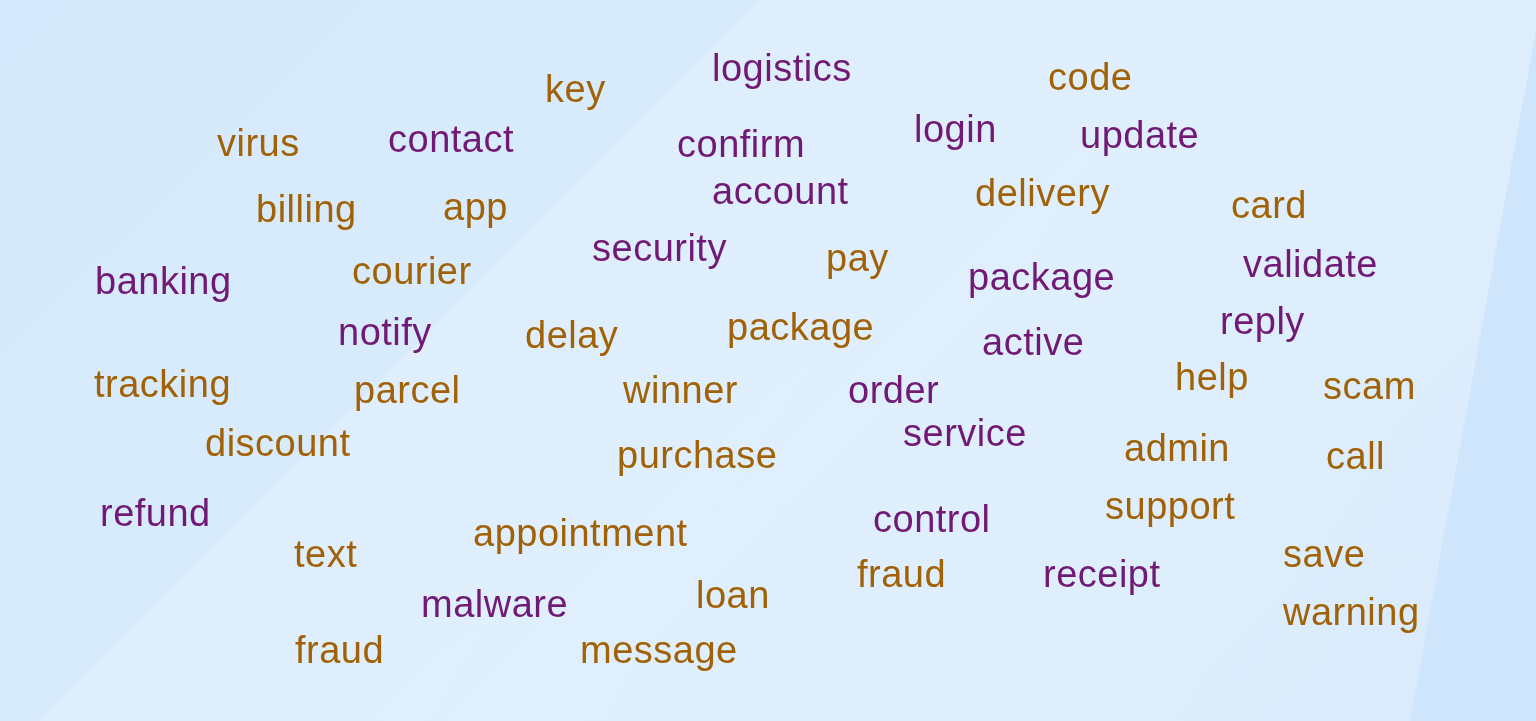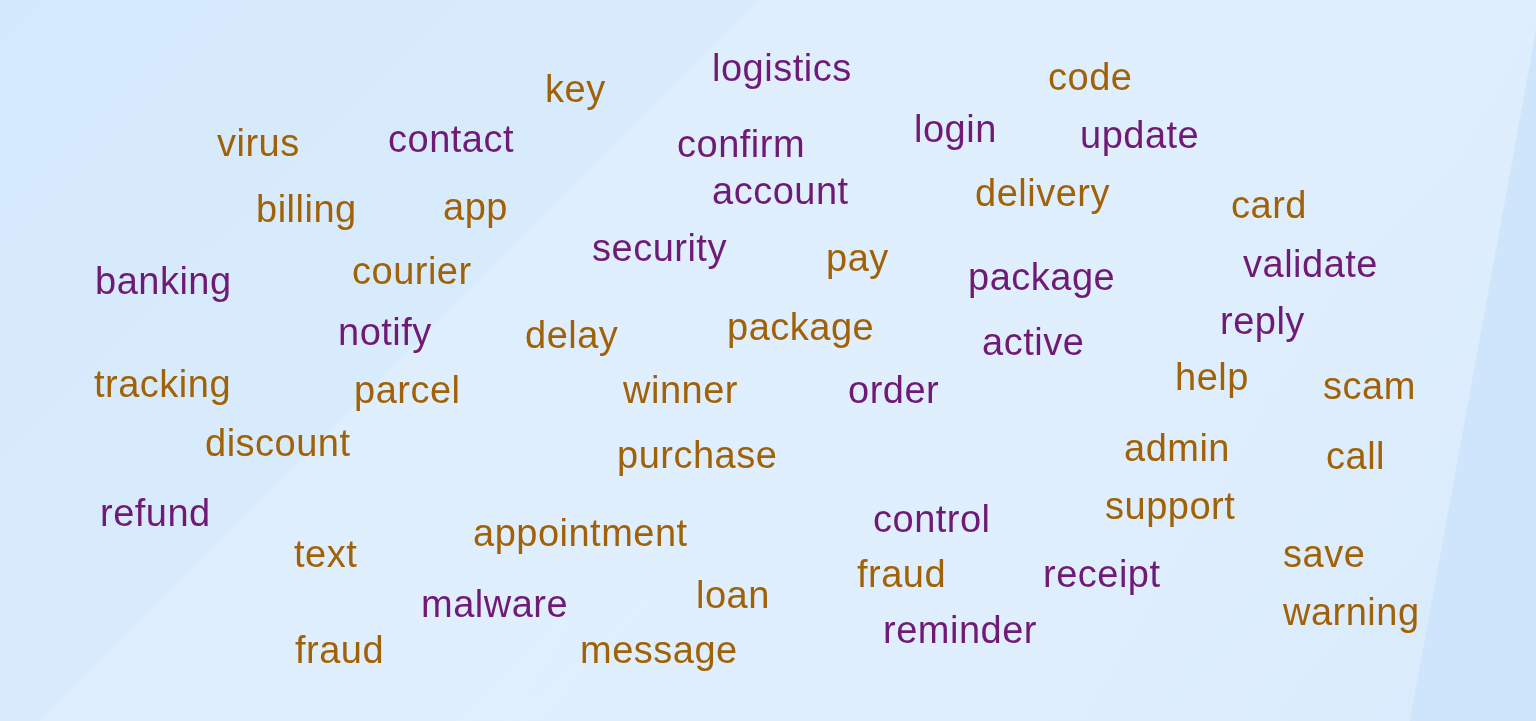--- a/index.html
+++ b/index.html
@@ -49,30 +49,30 @@
     <span class="w dark" style="left: 727px; top: 308px; font-size: 38px;">package</span>
     <span class="w muted" style="left: 982px; top: 323px; font-size: 38px;">active</span>
     <span class="w muted" style="left: 1220px; top: 302px; font-size: 38px;">reply</span>
     <span class="w dark" style="left: 94px; top: 365px; font-size: 38px;">tracking</span>
     <span class="w dark" style="left: 354px; top: 371px; font-size: 38px;">parcel</span>
     <span class="w dark" style="left: 623px; top: 371px; font-size: 38px;">winner</span>
     <span class="w muted" style="left: 848px; top: 371px; font-size: 38px;">order</span>
     <span class="w dark" style="left: 1175px; top: 358px; font-size: 38px;">help</span>
     <span class="w dark" style="left: 1323px; top: 367px; font-size: 38px;">scam</span>
     <span class="w dark" style="left: 205px; top: 424px; font-size: 38px;">discount</span>
+    <span class="w muted" style="left: 903px; top: 414px; font-size: 38px;">service</span>
     <span class="w dark" style="left: 617px; top: 436px; font-size: 38px;">purchase</span>
     <span class="w dark" style="left: 1124px; top: 429px; font-size: 38px;">admin</span>
     <span class="w dark" style="left: 1326px; top: 437px; font-size: 38px;">call</span>
     <span class="w muted" style="left: 100px; top: 494px; font-size: 38px;">refund</span>
     <span class="w dark" style="left: 1105px; top: 487px; font-size: 38px;">support</span>
     <span class="w muted" style="left: 873px; top: 500px; font-size: 38px;">control</span>
     <span class="w dark" style="left: 473px; top: 514px; font-size: 38px;">appointment</span>
     <span class="w dark" style="left: 294px; top: 535px; font-size: 38px;">text</span>
     <span class="w dark" style="left: 1283px; top: 535px; font-size: 38px;">save</span>
     <span class="w dark" style="left: 857px; top: 555px; font-size: 38px;">fraud</span>
     <span class="w muted" style="left: 1043px; top: 555px; font-size: 38px;">receipt</span>
     <span class="w dark" style="left: 696px; top: 576px; font-size: 38px;">loan</span>
     <span class="w muted" style="left: 421px; top: 585px; font-size: 38px;">malware</span>
     <span class="w dark" style="left: 1283px; top: 593px; font-size: 38px;">warning</span>
-    <span class="w muted" style="left: 883px; top: 611px; font-size: 38px;">reminder</span>
     <span class="w dark" style="left: 295px; top: 631px; font-size: 38px;">fraud</span>
     <span class="w dark" style="left: 580px; top: 631px; font-size: 38px;">message</span>
   </div>
 
 </body></html>

